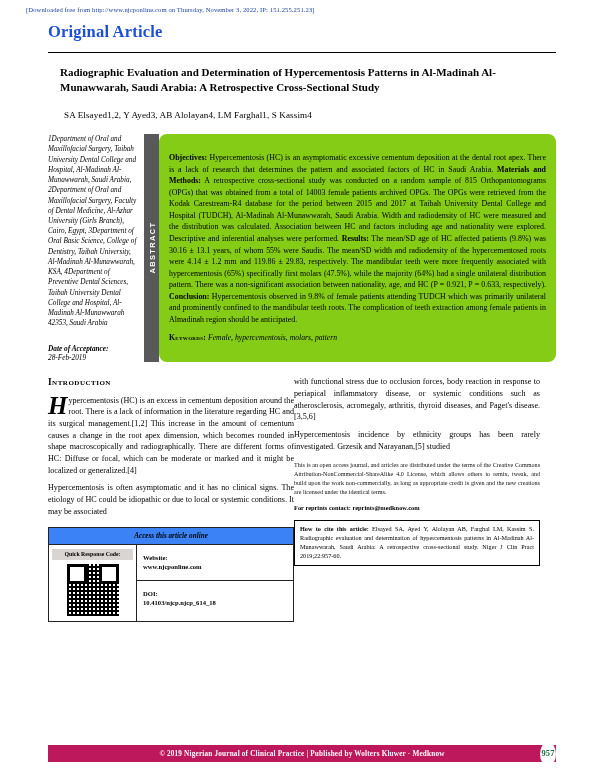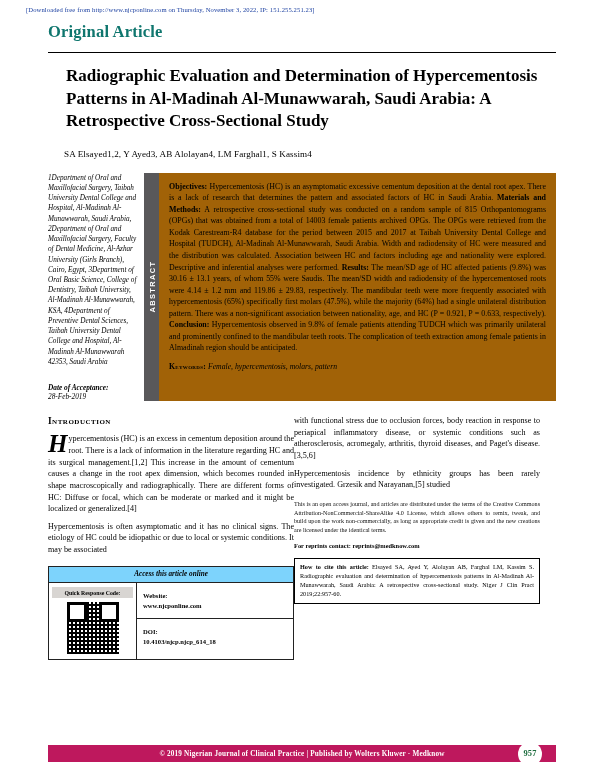--- a/index.html
+++ b/index.html
@@ -34,35 +34,35 @@
   .content {
     position: absolute;
     top: 22px;
     left: 48px;
     width: 508px;
   }
   .article-type {
     font-family: "Liberation Serif", serif;
     font-size: 16.5px;
     font-weight: bold;
-    color: #0f766e;
+    color: #1d4ed8;
     margin: 0 0 10px 0;
     letter-spacing: 0.2px;
   }
   .rule {
     border: 0;
     border-top: 1.1px solid #000;
     margin: 0 0 12px 0;
   }
   .title {
     font-family: "Liberation Serif", serif;
-    font-size: 17px;
+    font-size: 11px;
     font-weight: bold;
     line-height: 1.33;
-    margin: 0 0 16px 18px;
+    margin: 0 0 16px 12px;
     color: #000;
   }
   .authors {
     font-family: "Liberation Serif", serif;
     font-size: 9.1px;
     font-weight: normal;
     margin: 0 0 14px 16px;
     letter-spacing: 0.1px;
   }
 
@@ -103,27 +103,28 @@
     margin-top: -5px;
     width: 60px;
     text-align: center;
     font-family: "Liberation Sans", sans-serif;
     font-size: 7.4px;
     font-weight: bold;
     letter-spacing: 1.4px;
   }
   .abs-body {
     flex: 1;
-    background: #a16207;
-    padding: 8px 10px 9px 10px;
+    background: #84cc16;
+    padding: 18px 10px 9px 10px;
     box-sizing: border-box;
     font-size: 7.9px;
     line-height: 1.46;
     text-align: justify;
     color: #000;
+    border-radius: 8px;
   }
   .abs-body b { font-weight: bold; }
   .kw {
     margin-top: 7px;
     font-size: 7.7px;
     font-style: italic;
   }
   .kw .kwlabel {
     font-variant: small-caps;
     font-weight: bold;
@@ -201,21 +202,21 @@
   .cite-box b { font-weight: bold; }
 
   
   .access-box {
     margin-top: 10px;
     border: 0.9px solid #222;
     width: 100%;
     box-sizing: border-box;
   }
   .access-head {
-    background: #7dd3fc;
+    background: #3b82f6;
     text-align: center;
     font-size: 7.2px;
     font-weight: bold;
     font-style: italic;
     padding: 2.5px 0;
     border-bottom: 0.9px solid #222;
   }
   .access-body {
     display: flex;
   }
@@ -274,24 +275,24 @@
     color: #fff;
     font-size: 7.2px;
     font-weight: bold;
     display: flex;
     align-items: center;
     justify-content: center;
     letter-spacing: 0.2px;
   }
   .folio {
     position: absolute;
-    right: 14px;
+    right: 0;
     top: 50%;
     transform: translateY(-50%);
-    width: 24px;
+    width: 16px;
     height: 24px;
     border-radius: 50%;
     background: #fff;
     color: #1a6b3c;
     font-size: 8.4px;
     display: flex;
     align-items: center;
     justify-content: center;
   }
 </style>

